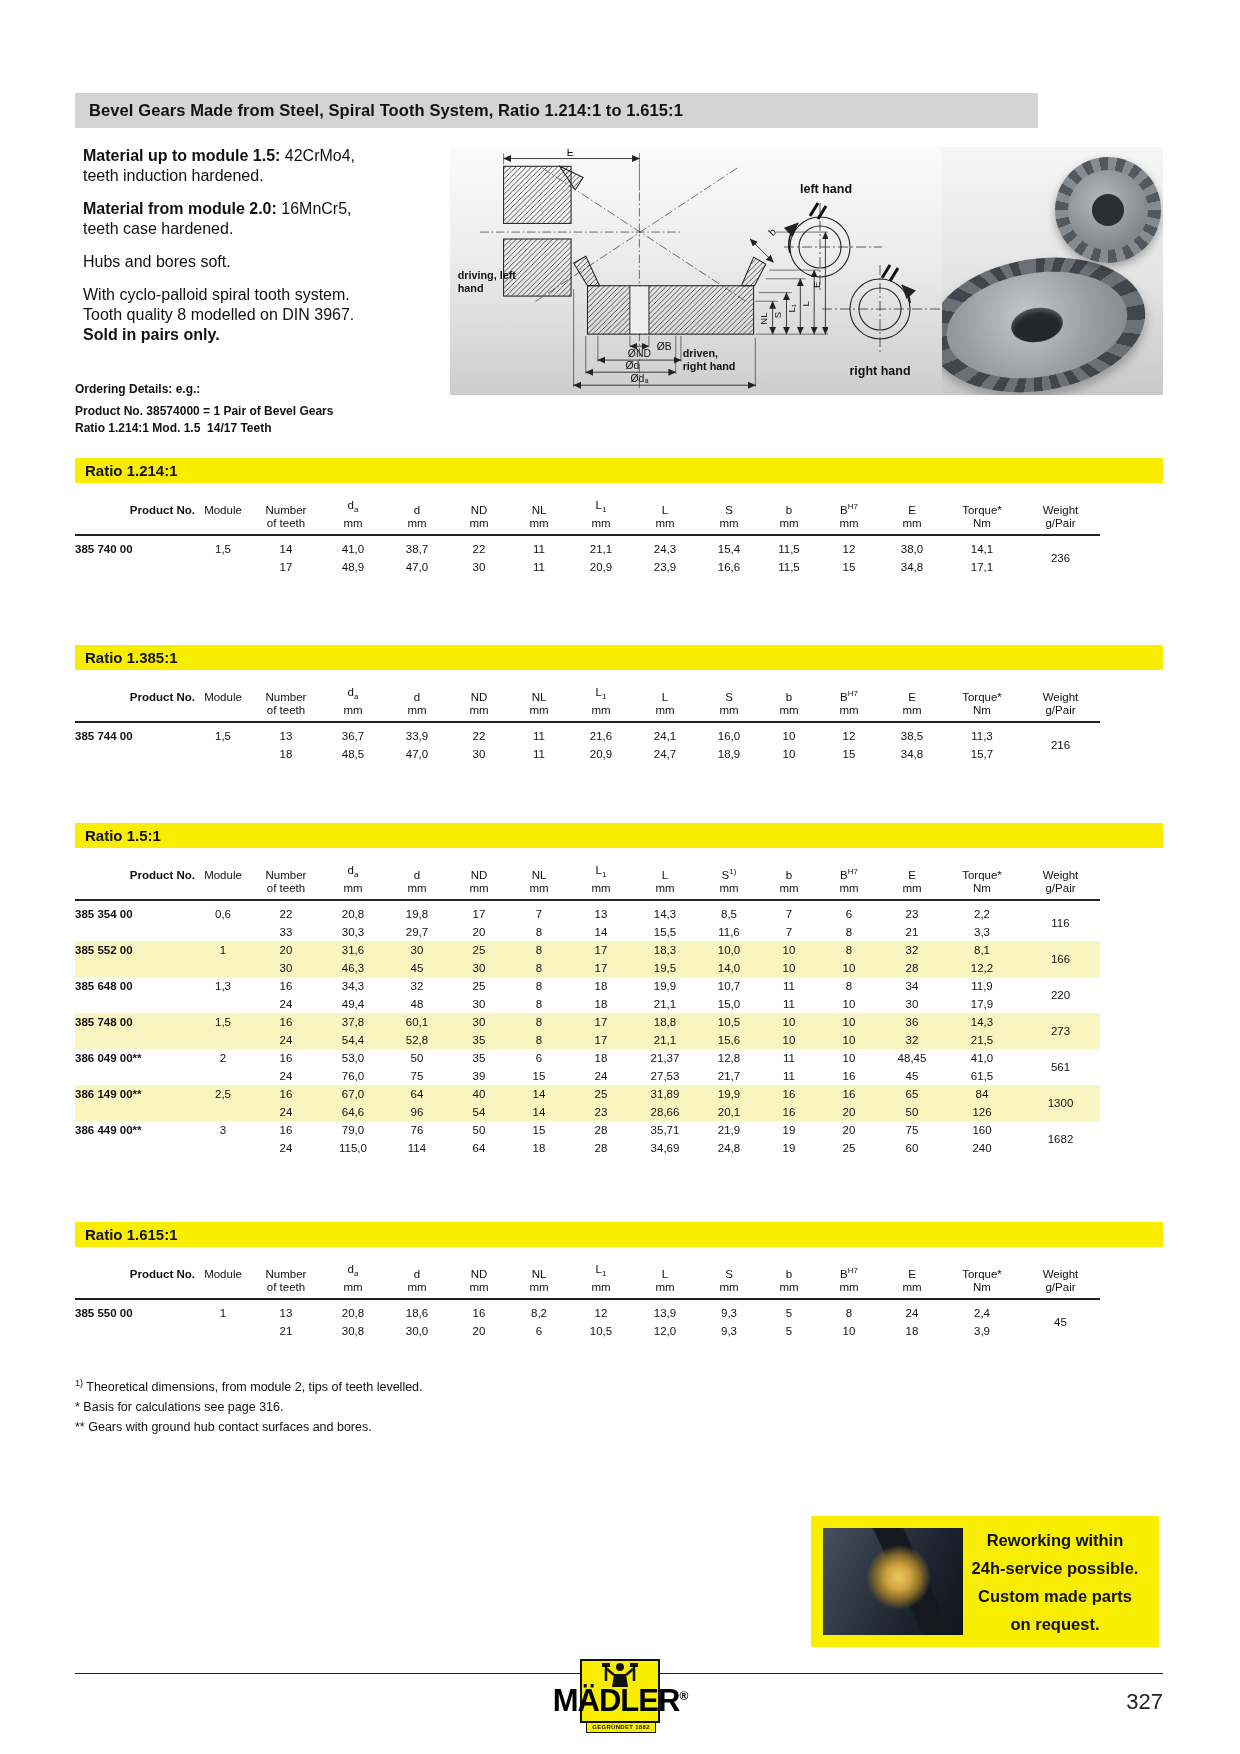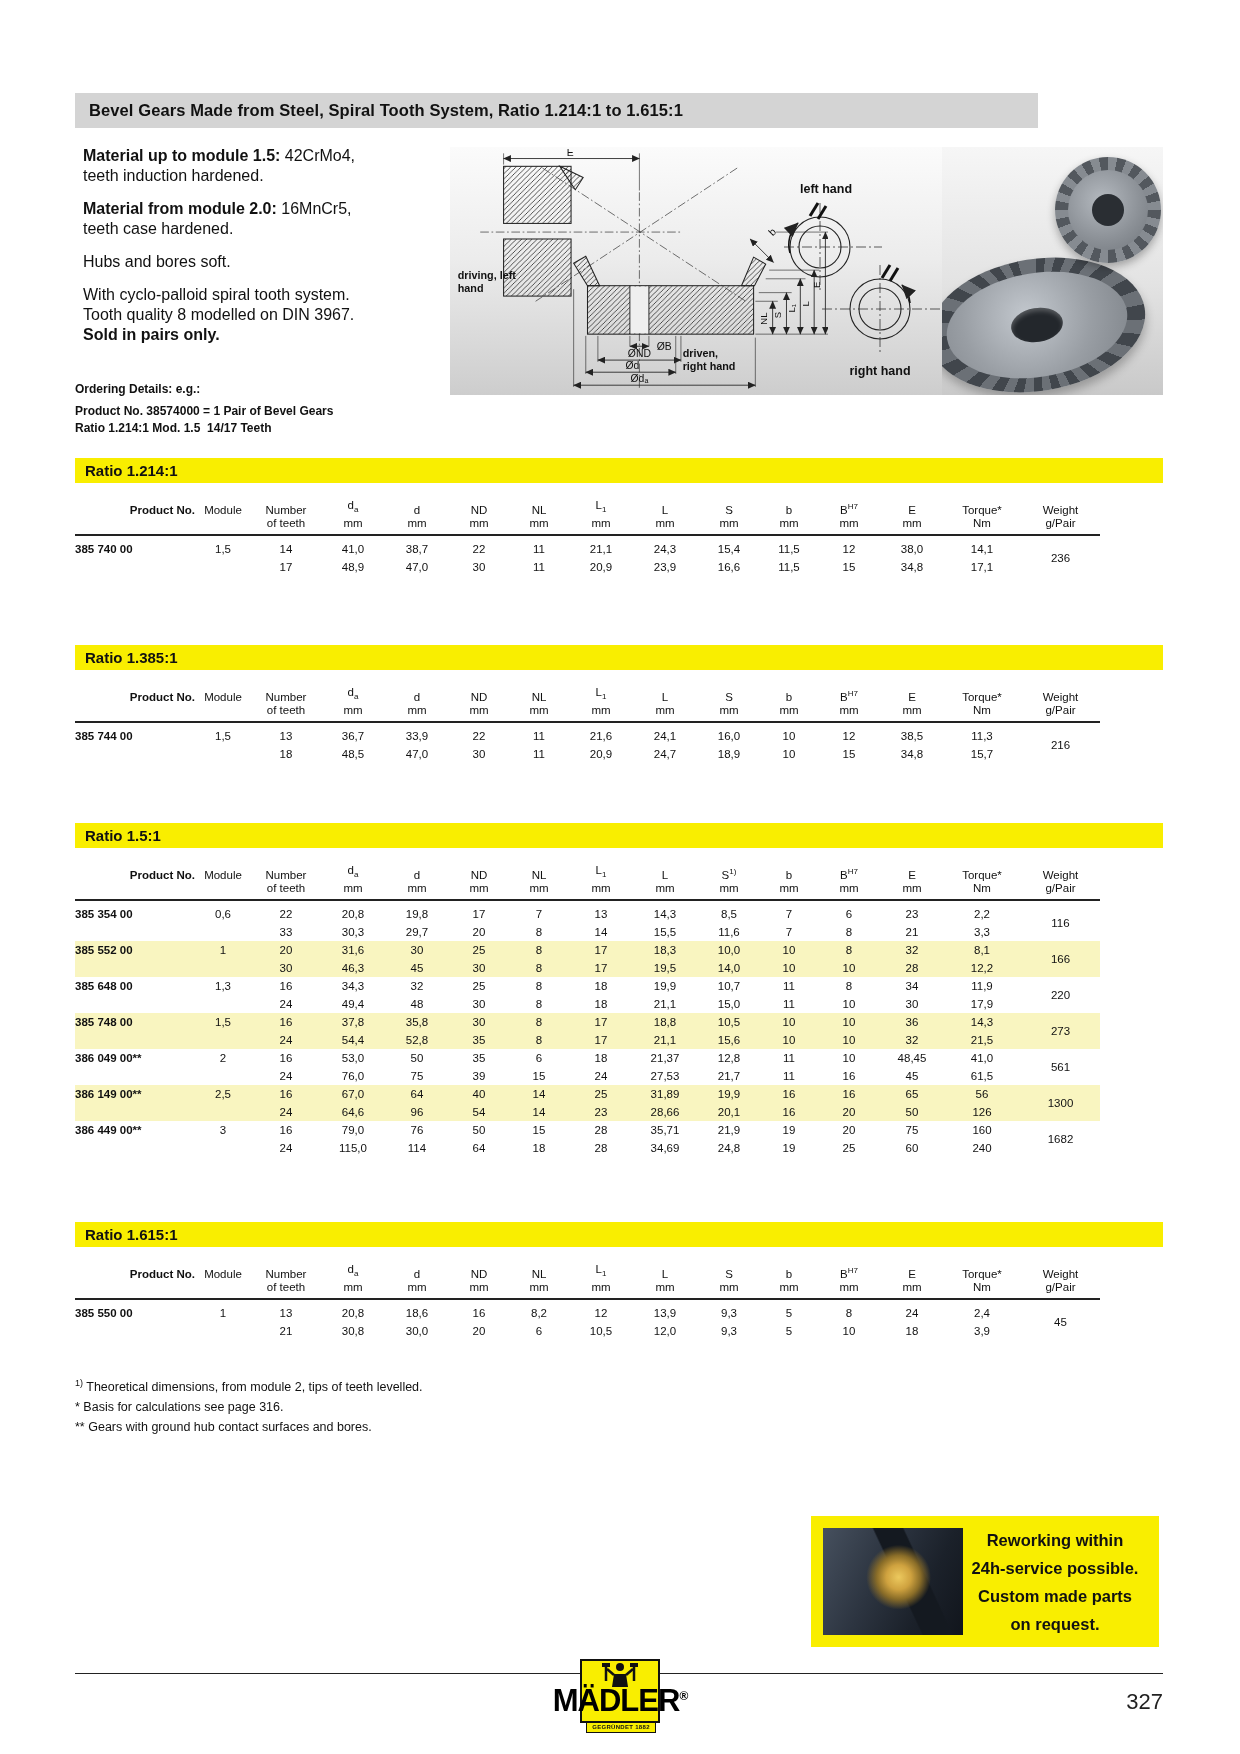--- a/index.html
+++ b/index.html
@@ -671,21 +671,21 @@
           <td class="num">11</td>
           <td class="num">10</td>
           <td class="num">30</td>
           <td class="num">17,9</td>
         </tr>
         <tr class="hl">
           <td class="prod">385 748 00</td>
           <td class="num">1,5</td>
           <td class="num">16</td>
           <td class="num">37,8</td>
-          <td class="num">35,8</td>
+          <td class="num">60,1</td>
           <td class="num">30</td>
           <td class="num">8</td>
           <td class="num">17</td>
           <td class="num">18,8</td>
           <td class="num">10,5</td>
           <td class="num">10</td>
           <td class="num">10</td>
           <td class="num">36</td>
           <td class="num">14,3</td>
           <td class="wt" rowspan="2">273</td>
@@ -746,21 +746,21 @@
           <td class="num">67,0</td>
           <td class="num">64</td>
           <td class="num">40</td>
           <td class="num">14</td>
           <td class="num">25</td>
           <td class="num">31,89</td>
           <td class="num">19,9</td>
           <td class="num">16</td>
           <td class="num">16</td>
           <td class="num">65</td>
-          <td class="num">56</td>
+          <td class="num">84</td>
           <td class="wt" rowspan="2">1300</td>
         </tr>
         <tr class="hl">
           <td></td>
           <td></td>
           <td class="num">24</td>
           <td class="num">64,6</td>
           <td class="num">96</td>
           <td class="num">54</td>
           <td class="num">14</td>

